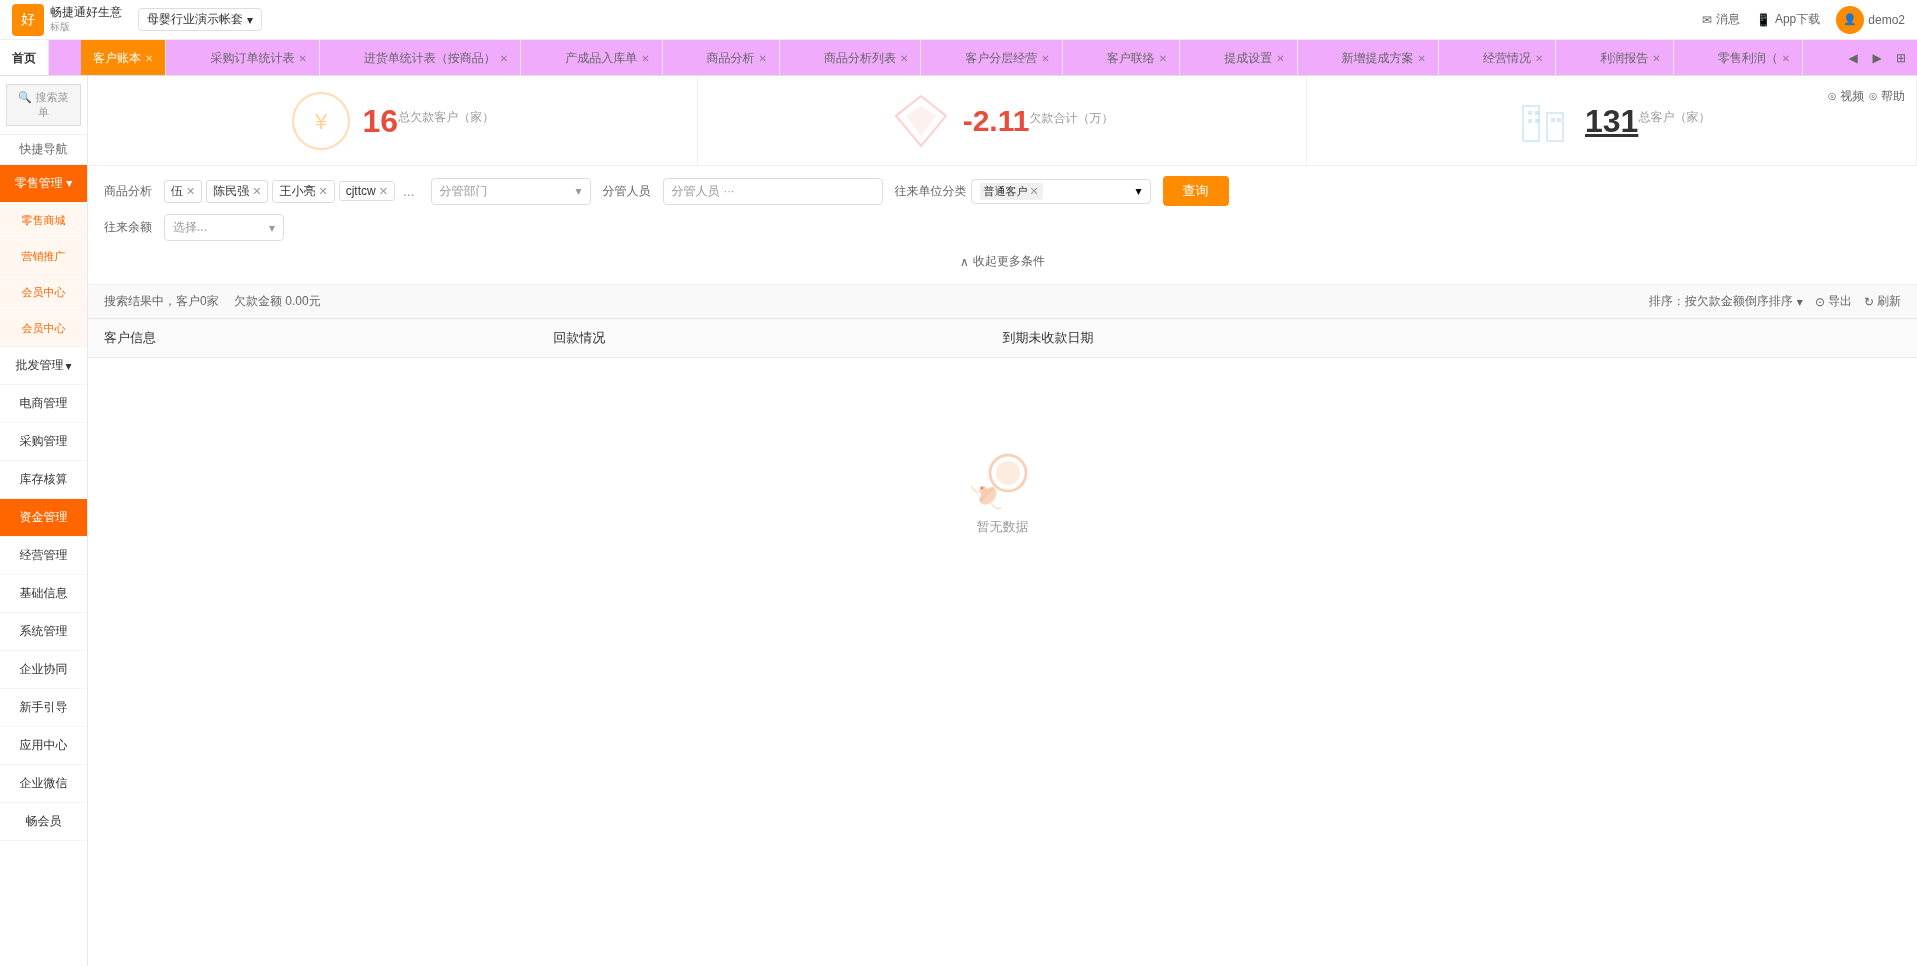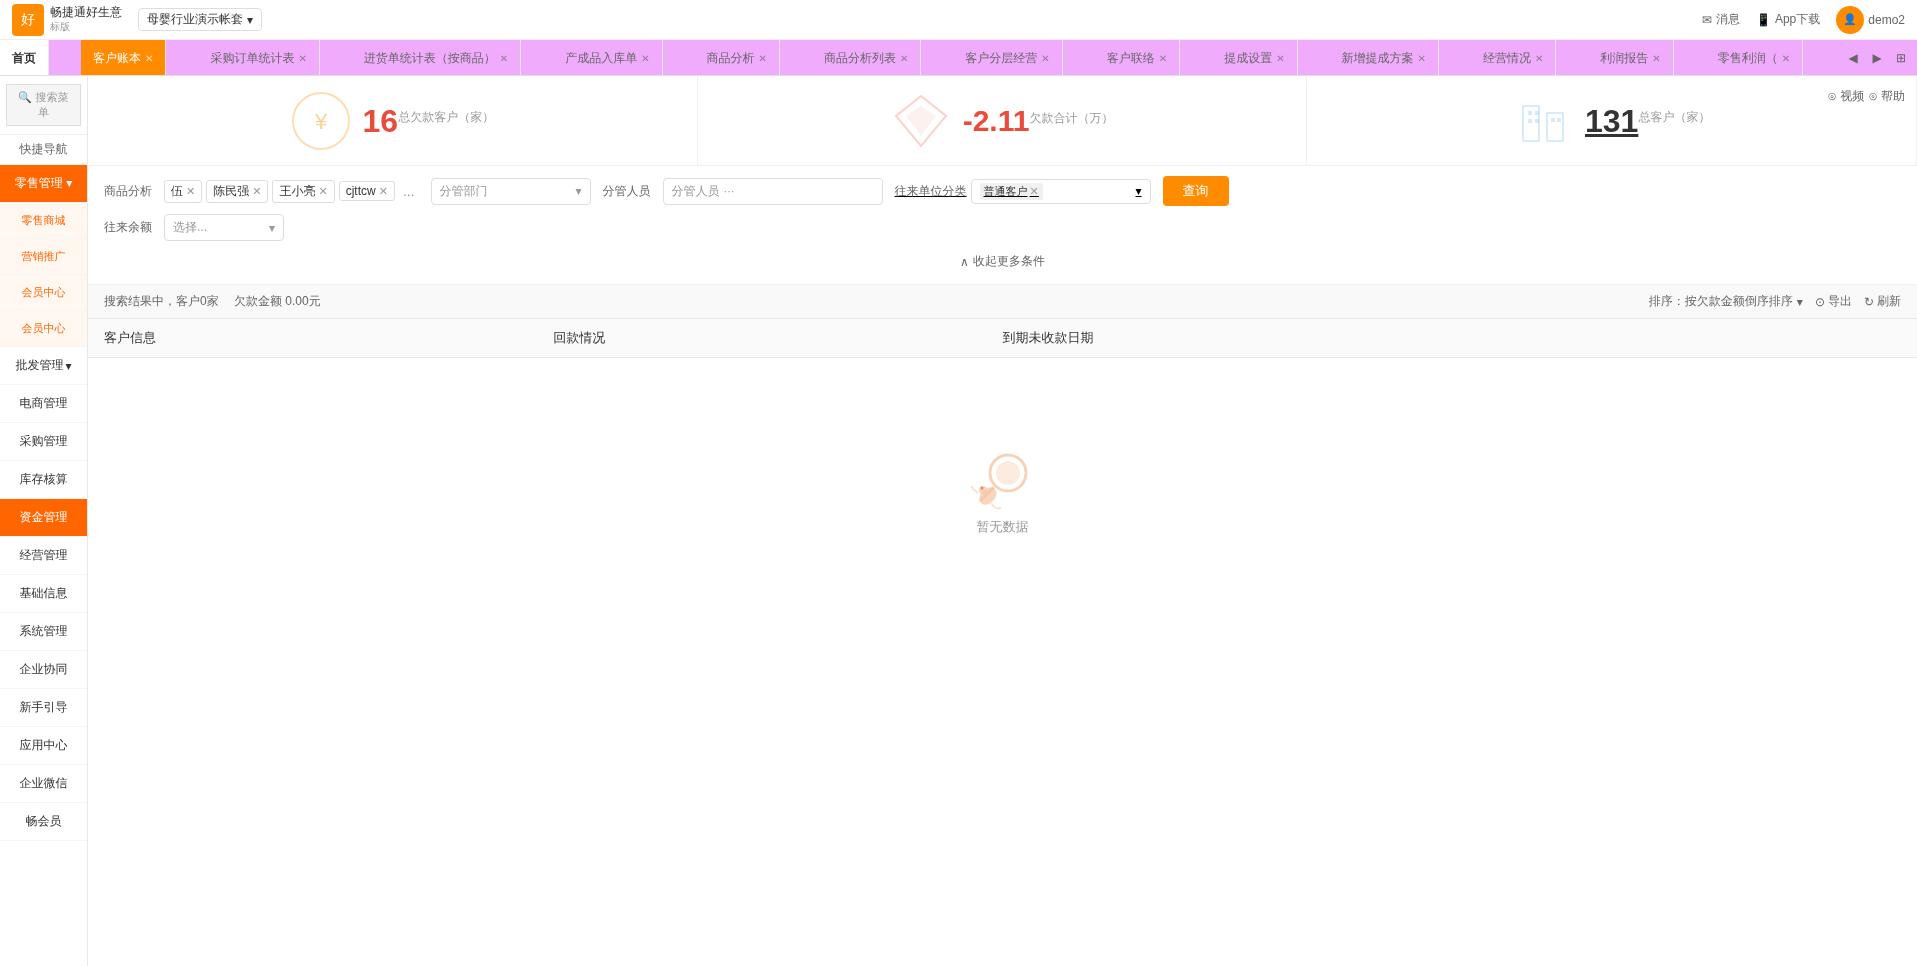--- a/index.html
+++ b/index.html
@@ -188,21 +188,20 @@
       background: white;
     }
     .filter-select-wide { min-width: 220px; }
     .filter-select .arrow { margin-left: auto; color: #999; }
     .filter-more-btn { color: #999; font-size: 11px; cursor: pointer; }
     .filter-classify {
       display: flex;
       align-items: center;
       gap: 4px;
       font-size: 12px;
-      text-decoration: underline;
     }
     .filter-classify-label { color: #666; white-space: nowrap; }
     .select-with-tag { display: flex; align-items: center; gap: 4px; padding: 3px 8px; border: 1px solid #ddd; border-radius: 4px; background: white; min-width: 180px; }
     .select-tag { background: #f0f0f0; padding: 1px 4px; border-radius: 2px; font-size: 11px; color: #333; display: flex; align-items: center; gap: 2px; }
     .select-tag .remove { cursor: pointer; color: #999; }
     .query-btn {
       padding: 6px 20px;
       background: #ff8c00;
       color: white;
       border: none;

